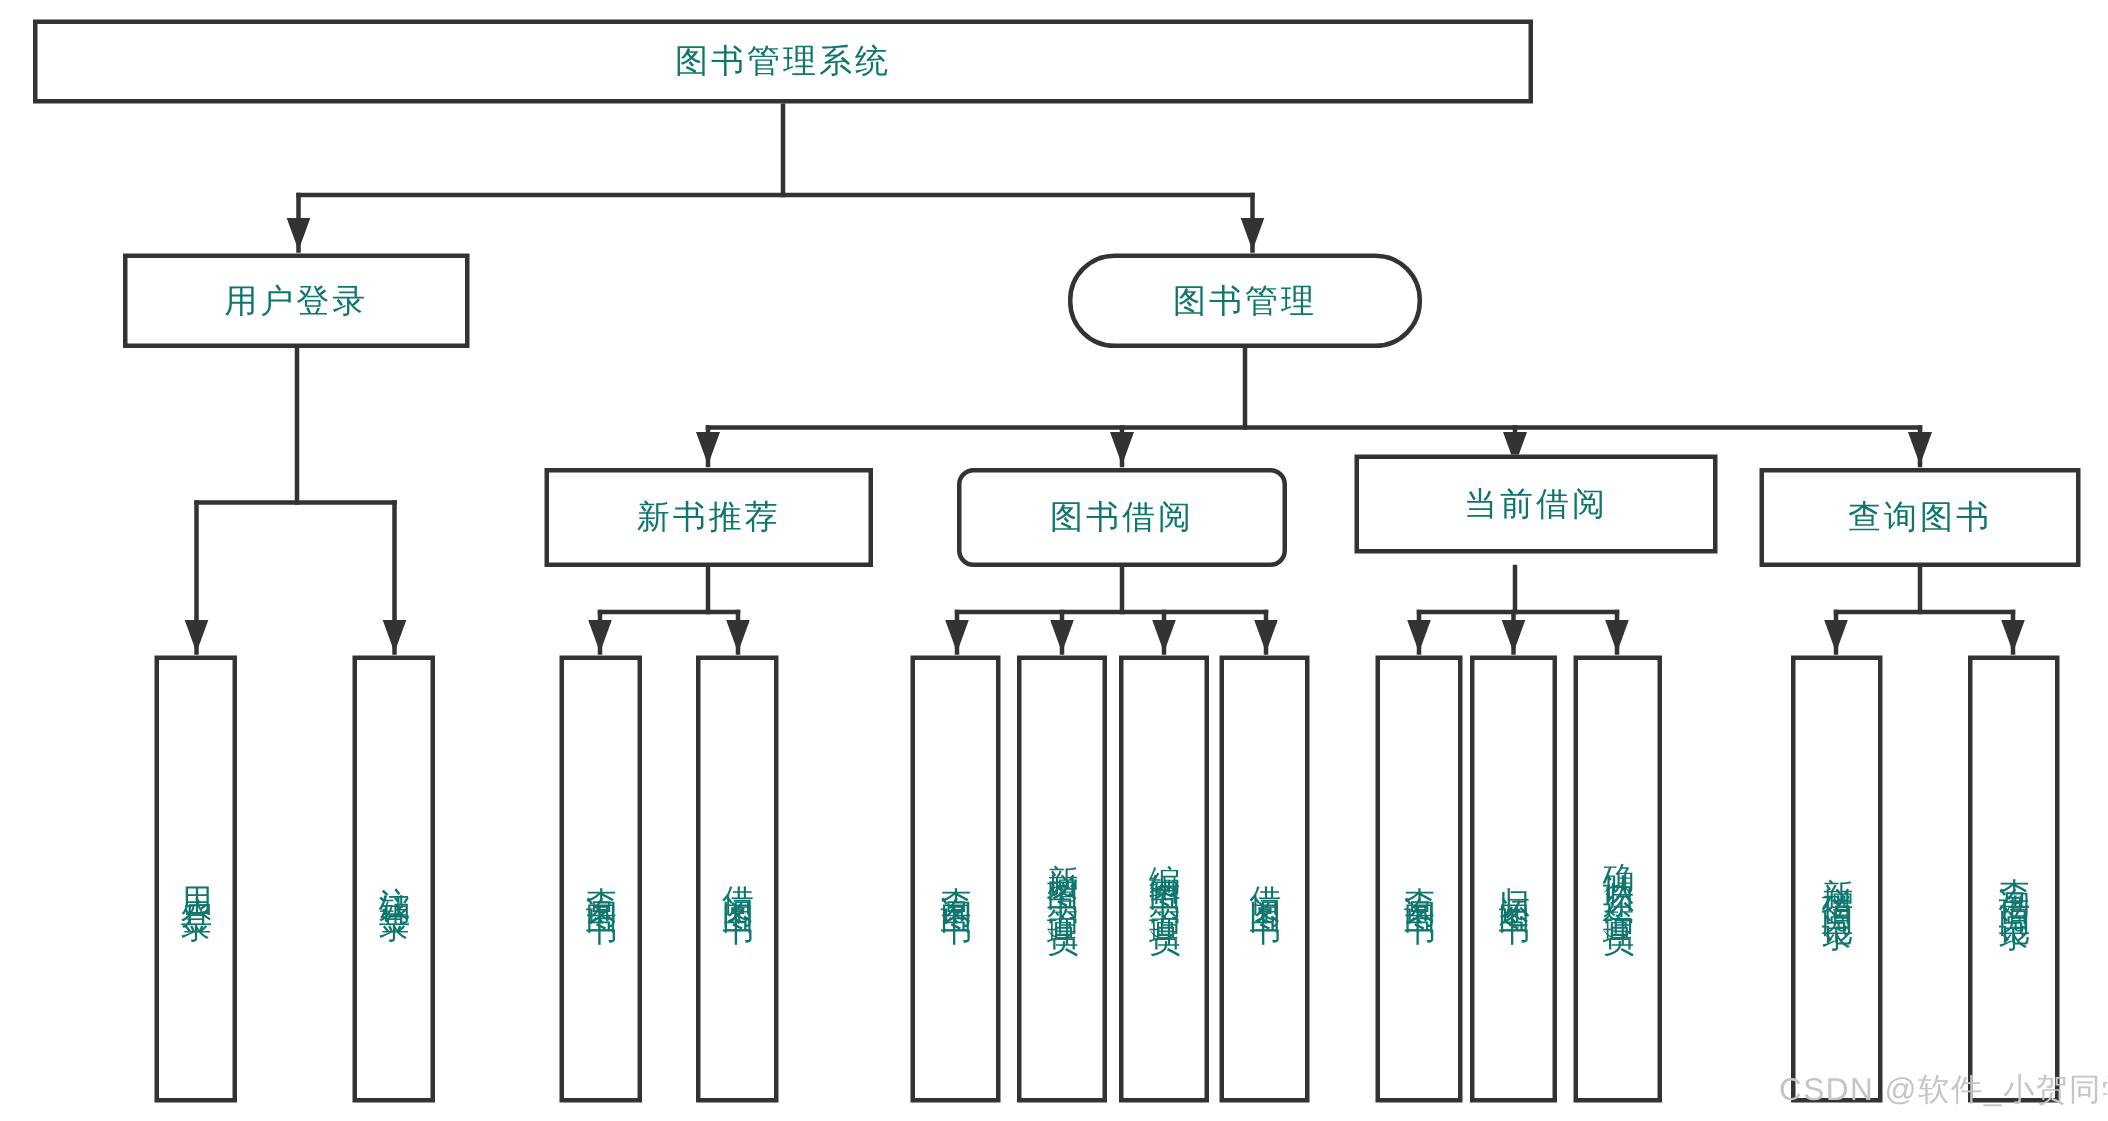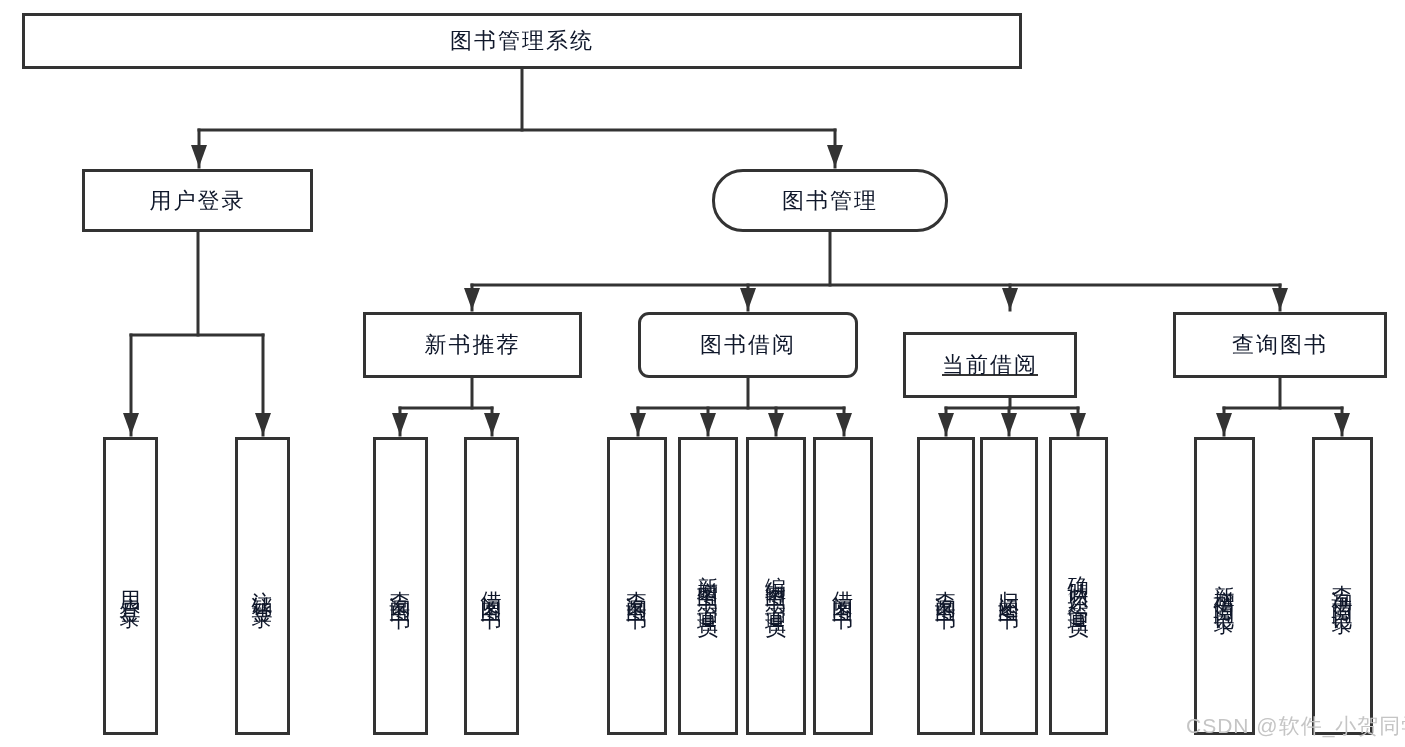--- a/index.html
+++ b/index.html
@@ -29,41 +29,41 @@
     border: 3px solid #333333;
     display: flex;
     align-items: center;
     justify-content: center;
     z-index: 1;
     color: #333333;
   }
   .node .lbl {
     font-size: 22px;
     letter-spacing: 2px;
-    color: #0f172a;
+    color: #0f766e;
     white-space: nowrap;
   }
   .node.vert .lbl {
     writing-mode: vertical-rl;
     text-orientation: mixed;
     font-size: 21px;
     letter-spacing: 6px;
     line-height: 1;
     white-space: normal;
     max-height: 284px;
   }
   
   .n-root        { left: 22px;   top: 13px;  width: 1000px; height: 56px; }
   
   .n-user-login  { left: 82px;   top: 169px; width: 231px;  height: 63px; }
   .n-book-mgmt   { left: 712px;  top: 169px; width: 236px;  height: 63px; border-radius: 31px; }
   
   .n-new-book    { left: 363px;  top: 312px; width: 219px;  height: 66px; }
   .n-borrow      { left: 638px;  top: 312px; width: 220px;  height: 66px; border-radius: 11px; }
-  .n-current     { left: 903px;  top: 332px; width: 174px;  height: 66px; text-decoration: underline; }
+  .n-current     { left: 903px;  top: 303px; width: 242px;  height: 66px; }
   .n-record      { left: 1173px; top: 312px; width: 214px;  height: 66px; }
   
   .leaf { top: 437px; height: 298px; }
   .n-leaf1  { left: 103px;  width: 55px; }
   .n-leaf2  { left: 235px;  width: 55px; }
   .n-leaf3  { left: 373px;  width: 55px; }
   .n-leaf4  { left: 464px;  width: 55px; }
   .n-leaf5  { left: 607px;  width: 60px; }
   .n-leaf6  { left: 678px;  width: 60px; }
   .n-leaf7  { left: 746px;  width: 60px; }

